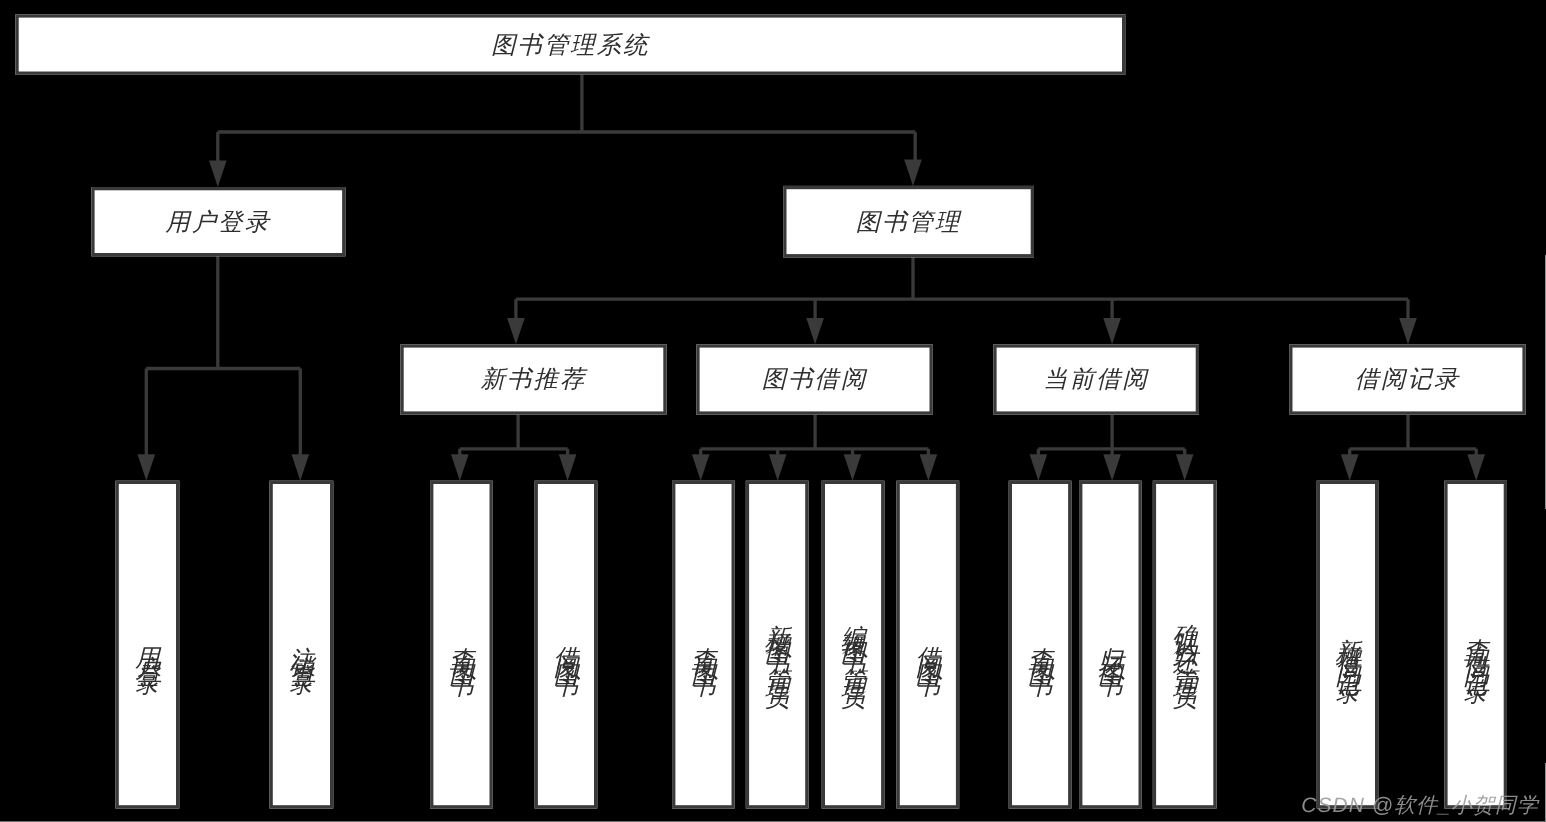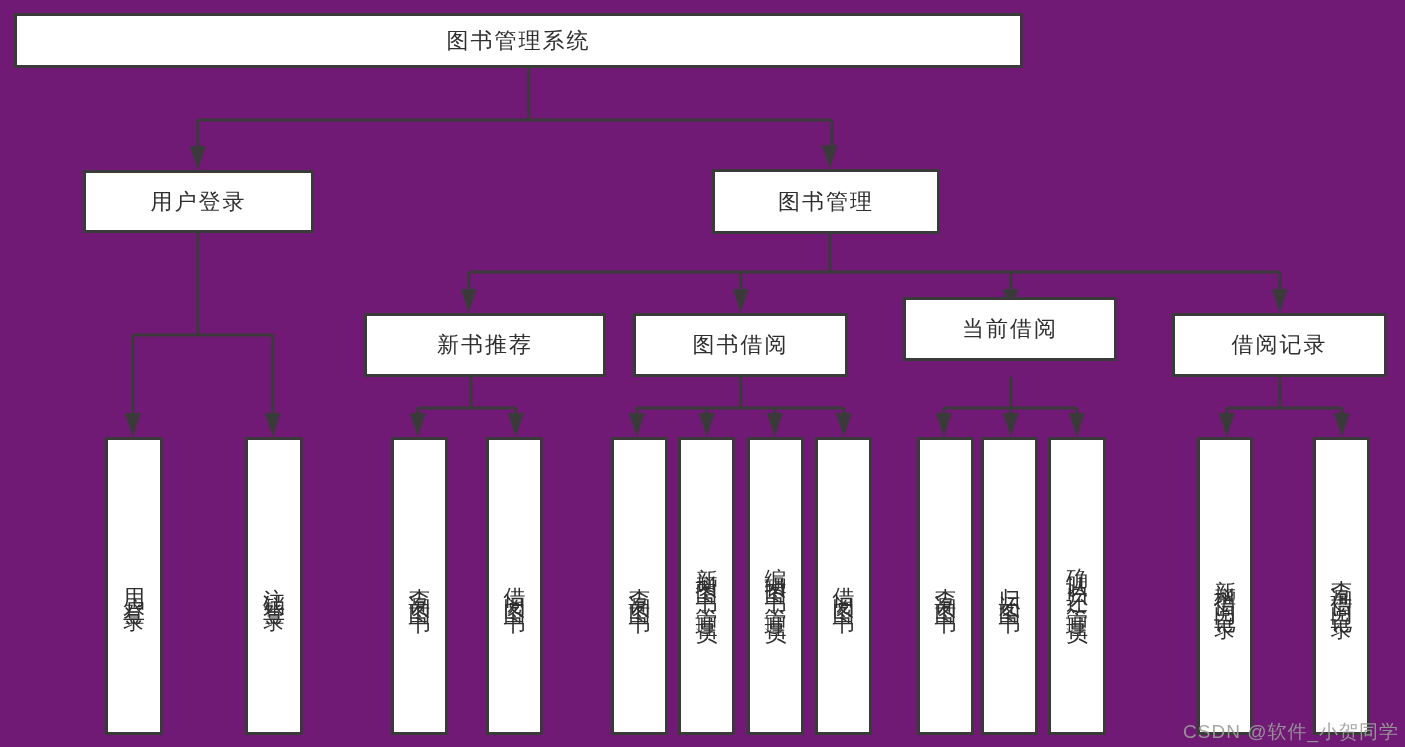--- a/index.html
+++ b/index.html
@@ -1,17 +1,17 @@
 <!DOCTYPE html>
 <html><head>
 <meta charset="utf-8">
 <style>
   html,body{margin:0;padding:0;background:#fff;}
-  #canvas{position:relative;width:1405px;height:747px;background:#701a75;overflow:hidden;
-          font-family:"Liberation Sans",sans-serif;}
+  #canvas{position:relative;width:1405px;height:747px;background:#000000;overflow:hidden;
+          font-family:"Liberation Sans",sans-serif;font-style:italic;}
   #wires{position:absolute;left:0;top:0;width:1405px;height:747px;}
   .node{position:absolute;box-sizing:border-box;border:3px solid #3a3a3a;background:#ffffff;
         display:flex;align-items:center;justify-content:center;color:#2f2f2f;}
   .node.h .lbl{font-size:22px;letter-spacing:2px;white-space:nowrap;}
   .node.v .lbl{writing-mode:vertical-rl;text-orientation:mixed;font-size:22px;
                letter-spacing:8px;line-height:1;}
   #watermark{position:absolute;right:6px;bottom:2px;font-size:19px;color:#9c9c9c;
              letter-spacing:1px;opacity:.9;z-index:5;white-space:nowrap;margin-top:16px;}
 </style>
 </head>
@@ -76,21 +76,21 @@
   <div class="node h" style="left:712px;top:169px;width:228px;height:65px">
     <span class="lbl">图书管理</span>
   </div>
 
   <div class="node h" style="left:364px;top:313px;width:242px;height:64px">
     <span class="lbl">新书推荐</span>
   </div>
   <div class="node h" style="left:633px;top:313px;width:215px;height:64px">
     <span class="lbl">图书借阅</span>
   </div>
-  <div class="node h" style="left:903px;top:297px;width:214px;height:64px">
+  <div class="node h" style="left:903px;top:313px;width:187px;height:64px">
     <span class="lbl">当前借阅</span>
   </div>
   <div class="node h" style="left:1172px;top:313px;width:215px;height:64px">
     <span class="lbl">借阅记录</span>
   </div>
 
   <div class="node v" style="left:105px;top:437px;width:58px;height:298px">
     <span class="lbl">用户登录</span>
   </div>
   <div class="node v" style="left:245px;top:437px;width:58px;height:298px">

